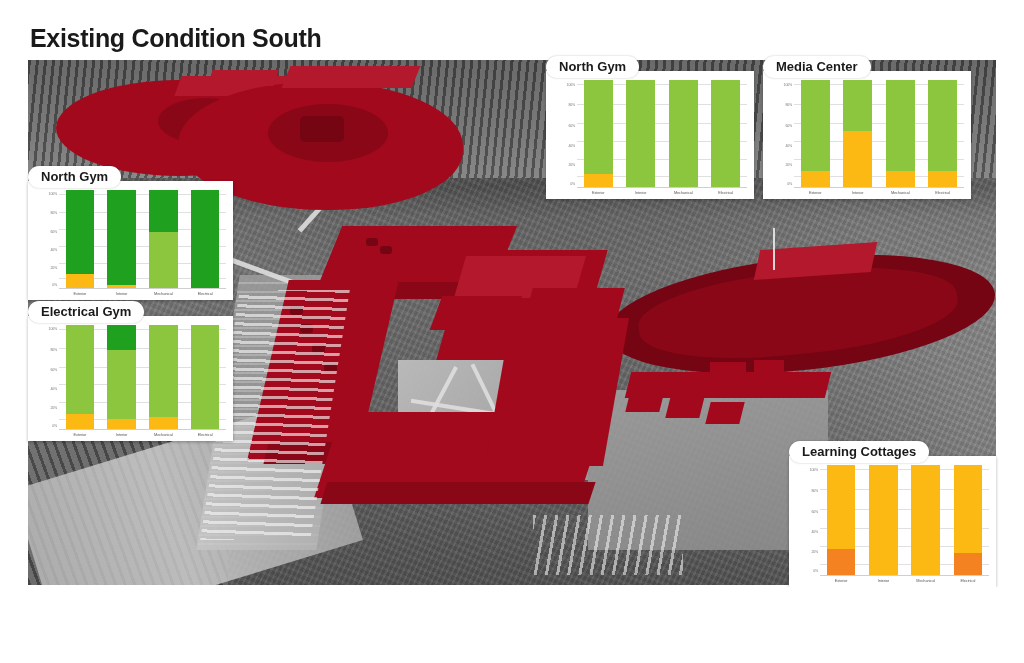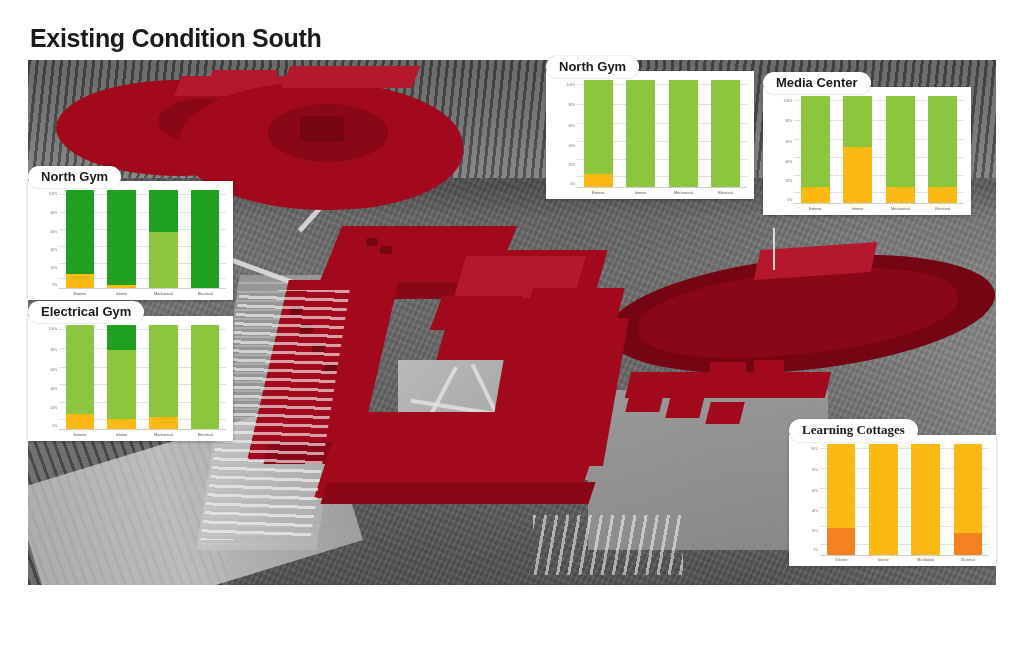--- a/index.html
+++ b/index.html
@@ -111,27 +111,27 @@
   .x-axis {
     display:flex; justify-content:space-around;
     font-size:3.9px; color:#5a5a5a; padding-top:2px;
     border-top:1px solid #cfcfcf;
   }
   .x-axis span { width:17%; text-align:center; letter-spacing:-0.1px; }
 
   
   #panel-north    { left:546px; top:56px;  }
   #panel-north    .panel-body { width:208px; height:128px; }
-  #panel-media    { left:763px; top:72px;  }
+  #panel-media    { left:763px; top:56px;  }
   #panel-media    .panel-body { width:208px; height:128px; }
   #panel-south    { left:28px;  top:166px; }
   #panel-south    .panel-body { width:205px; height:119px; }
   #panel-comp     { left:28px;  top:301px; }
   #panel-comp     .panel-body { width:205px; height:125px; }
-  #panel-cottages { left:789px; top:419px;font-family:Liberation Serif, serif; }
+  #panel-cottages { left:789px; top:441px; }
   #panel-cottages .panel-body { width:207px; height:131px; }
 
   
   #footer { position:absolute; left:0; bottom:0; width:1024px; height:76px; background:#fff; }
 </style>
 </head>
 <body>
 
 <div id="page-title">Existing Condition South</div>
 

